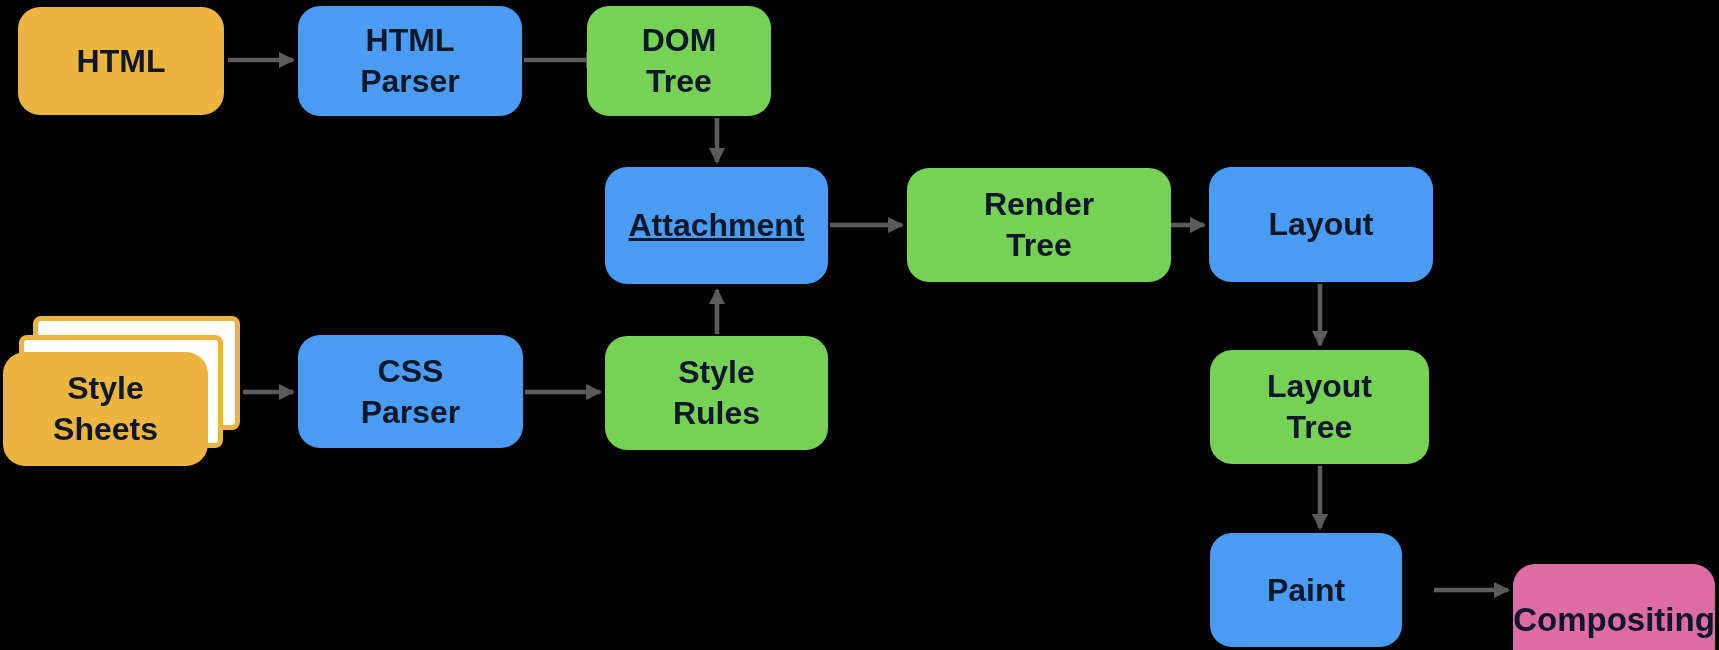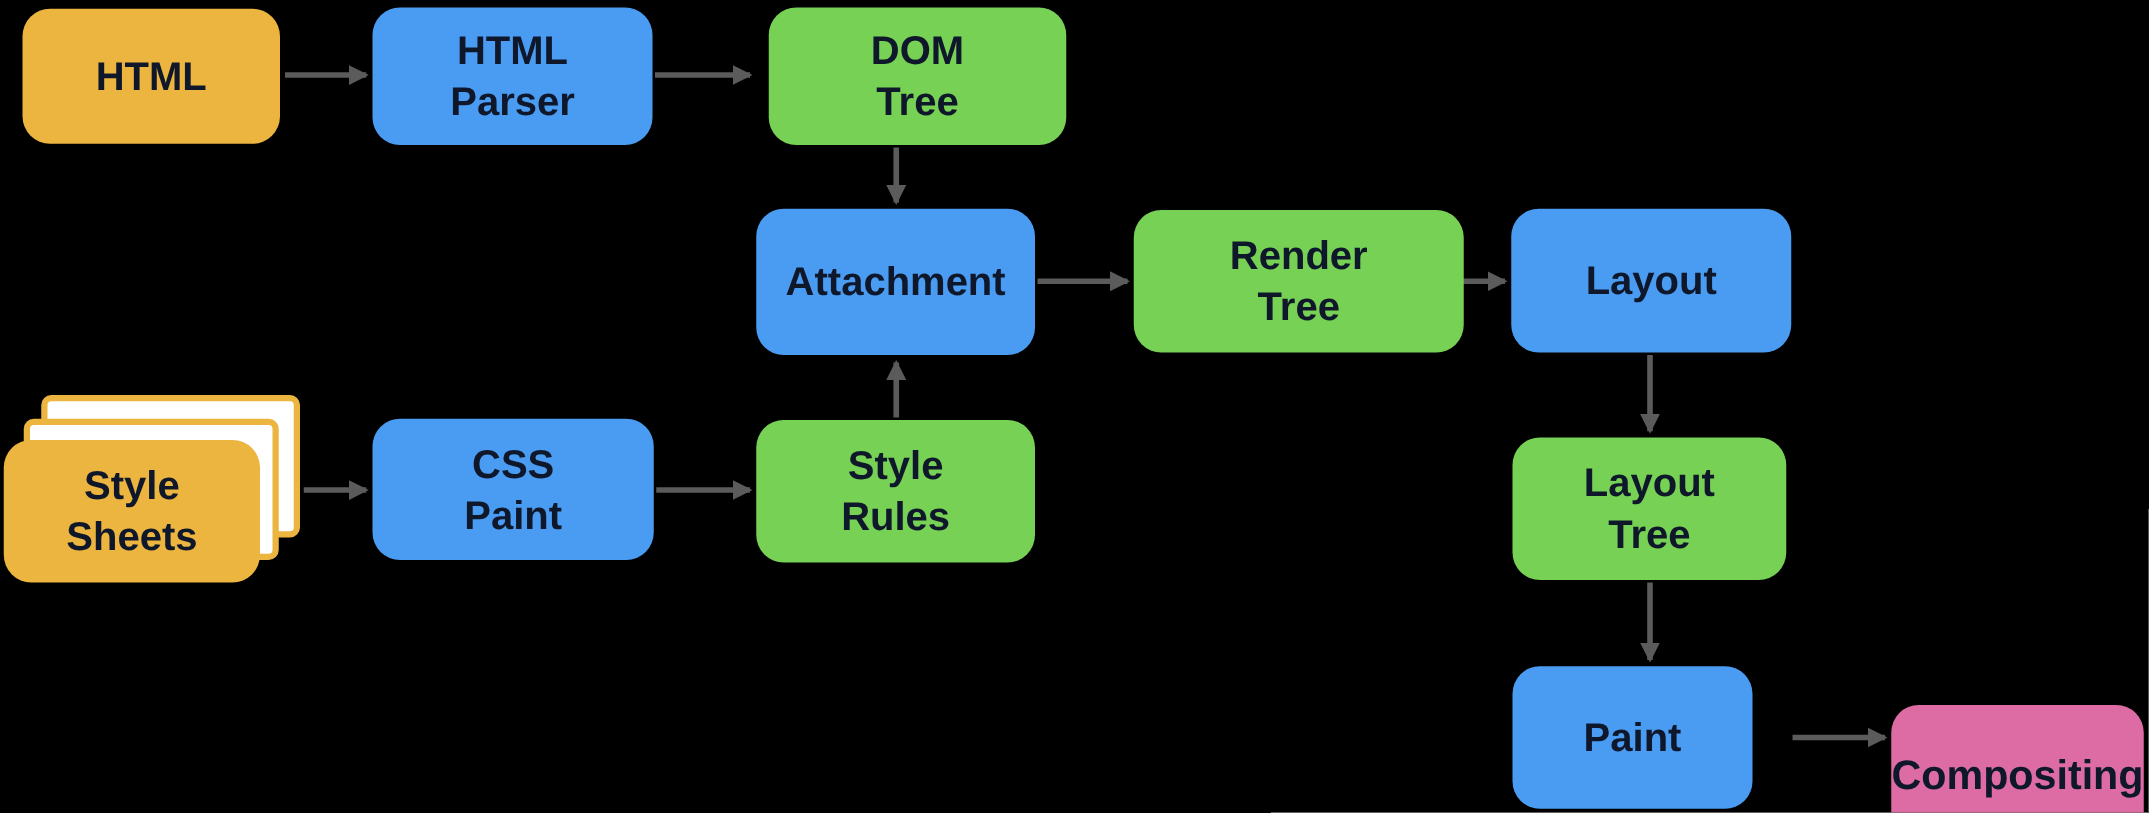--- a/index.html
+++ b/index.html
@@ -50,22 +50,22 @@
   .sheet-card {
     position: absolute;
     border-radius: 8px;
     border-style: solid;
     border-width: 5px;
     box-sizing: border-box;
   }
   
   .node-html        { left: 18px;   top: 7px;   width: 206px; height: 108px; }
   .node-html-parser { left: 298px;  top: 6px;   width: 224px; height: 110px; }
-  .node-dom-tree    { left: 615px;  top: 6px;   width: 238px; height: 110px; }
-  .node-attachment  { left: 605px;  top: 167px; width: 223px; height: 117px; }
+  .node-dom-tree    { left: 587px;  top: 6px;   width: 184px; height: 110px; }
+  .node-attachment  { left: 605px;  top: 167px; width: 223px; height: 117px; text-decoration: underline; }
   .node-render-tree { left: 907px;  top: 168px; width: 264px; height: 114px; }
   .node-layout      { left: 1209px; top: 167px; width: 224px; height: 115px; }
   .node-layout-tree { left: 1210px; top: 350px; width: 219px; height: 114px; }
   .node-paint       { left: 1210px; top: 533px; width: 192px; height: 114px; }
   .node-compositing { left: 1513px; top: 533px; width: 202px; height: 112px; }
   .node-css-parser  { left: 298px;  top: 335px; width: 225px; height: 113px; }
   .node-style-rules { left: 605px;  top: 336px; width: 223px; height: 114px; }
   .node-style-sheets{ left: 3px;    top: 352px; width: 205px; height: 114px; }
   .sheet-card-back  { left: 33px;   top: 316px; width: 207px; height: 114px; }
   .sheet-card-mid   { left: 19px;   top: 335px; width: 204px; height: 113px; }
@@ -113,21 +113,21 @@
 Tree</span>
   </div>
 
   <div class="node node-style-sheets" style="background-color: rgb(235, 181, 64);">
     <span class="label">Style
 Sheets</span>
   </div>
 
   <div class="node node-css-parser" style="background-color: rgb(74, 156, 242);">
     <span class="label">CSS
-Paint</span>
+Parser</span>
   </div>
 
   <div class="node node-style-rules" style="background-color: rgb(119, 209, 85);">
     <span class="label">Style
 Rules</span>
   </div>
 
   <div class="node node-attachment" style="background-color: rgb(74, 156, 242);">
     <span class="label">Attachment</span>
   </div>

